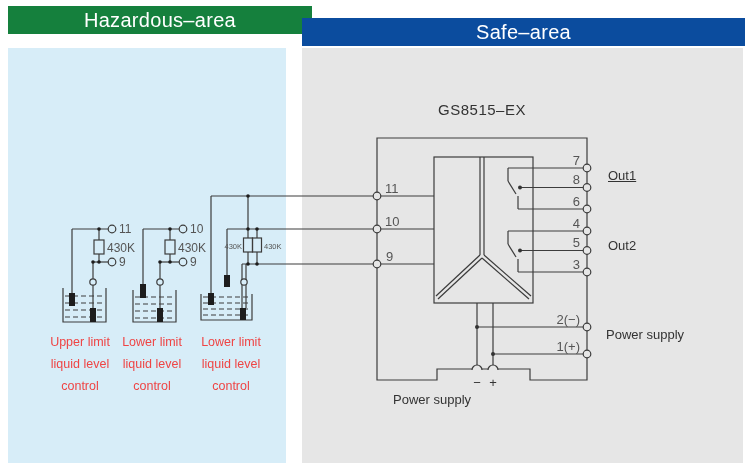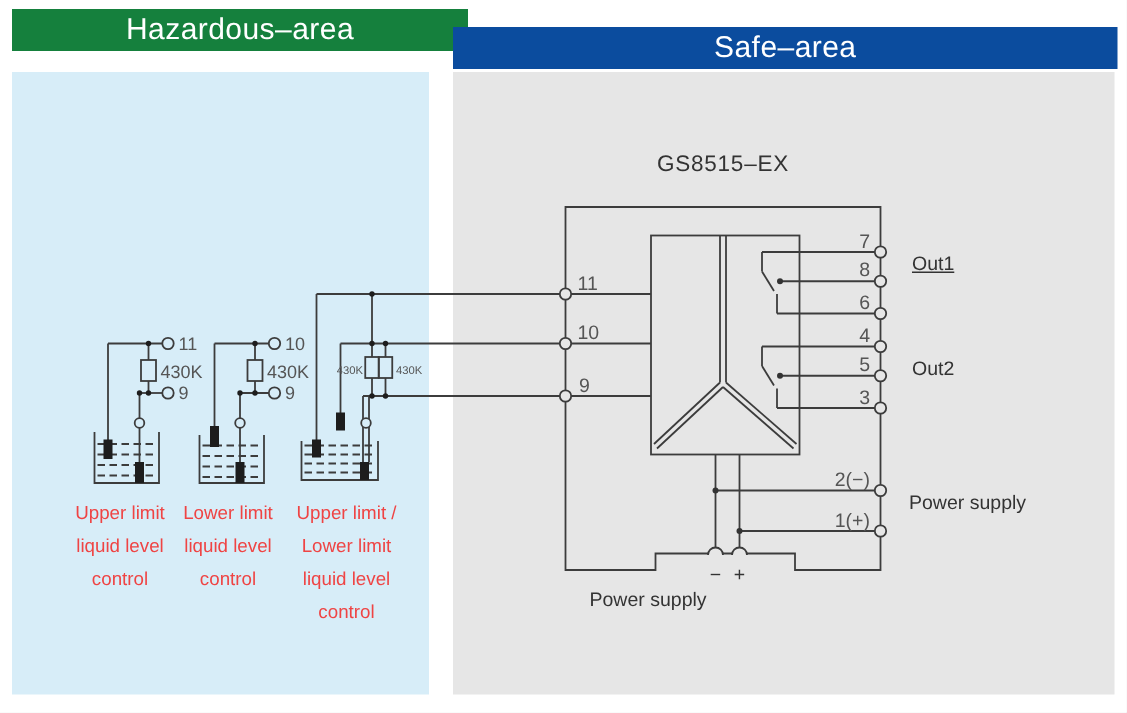--- a/index.html
+++ b/index.html
@@ -210,19 +210,18 @@
     <div>Upper limit</div>
     <div>liquid level</div>
     <div>control</div>
   </div>
   <div class="caption" style="left:112px;top:331px;width:80px;">
     <div>Lower limit</div>
     <div>liquid level</div>
     <div>control</div>
   </div>
   <div class="caption" style="left:192px;top:331px;width:78px;">
-    <div>Upper limit /</div>
     <div>Lower limit</div>
     <div>liquid level</div>
     <div>control</div>
   </div>
 
 </div>
 
 </body></html>

